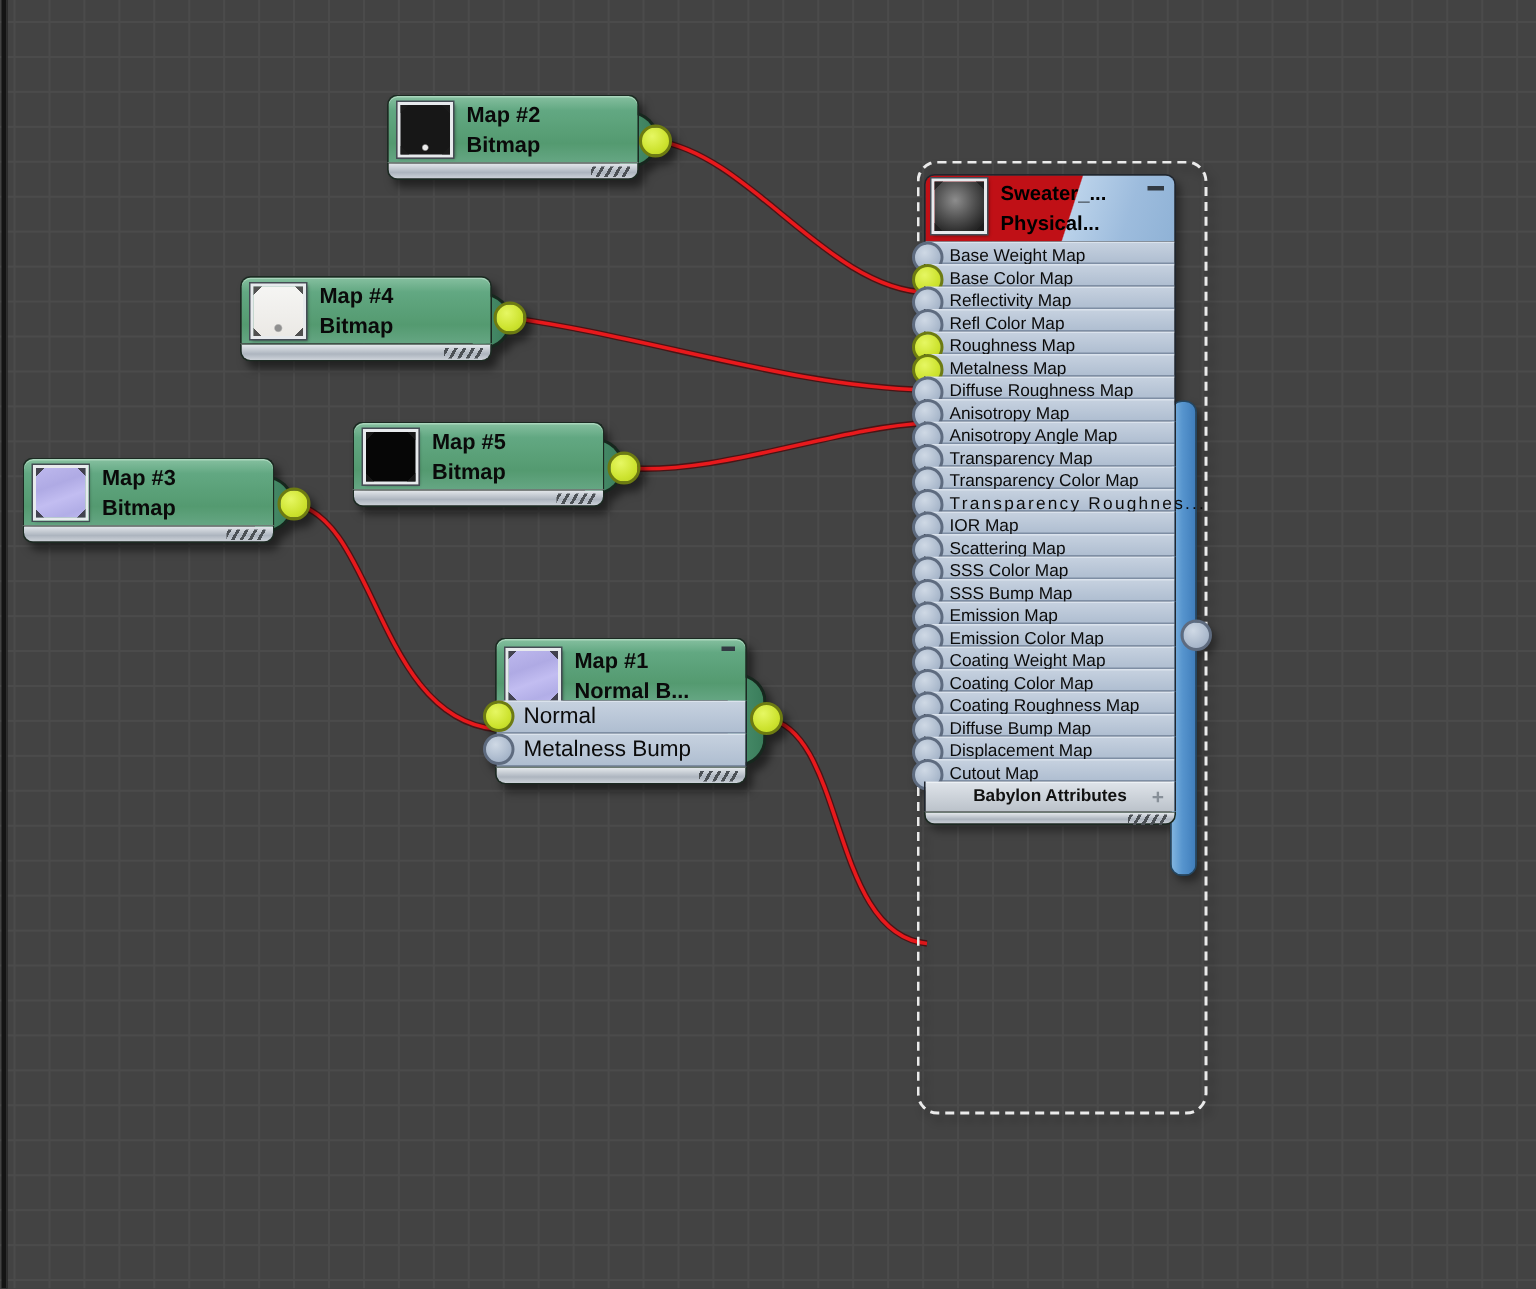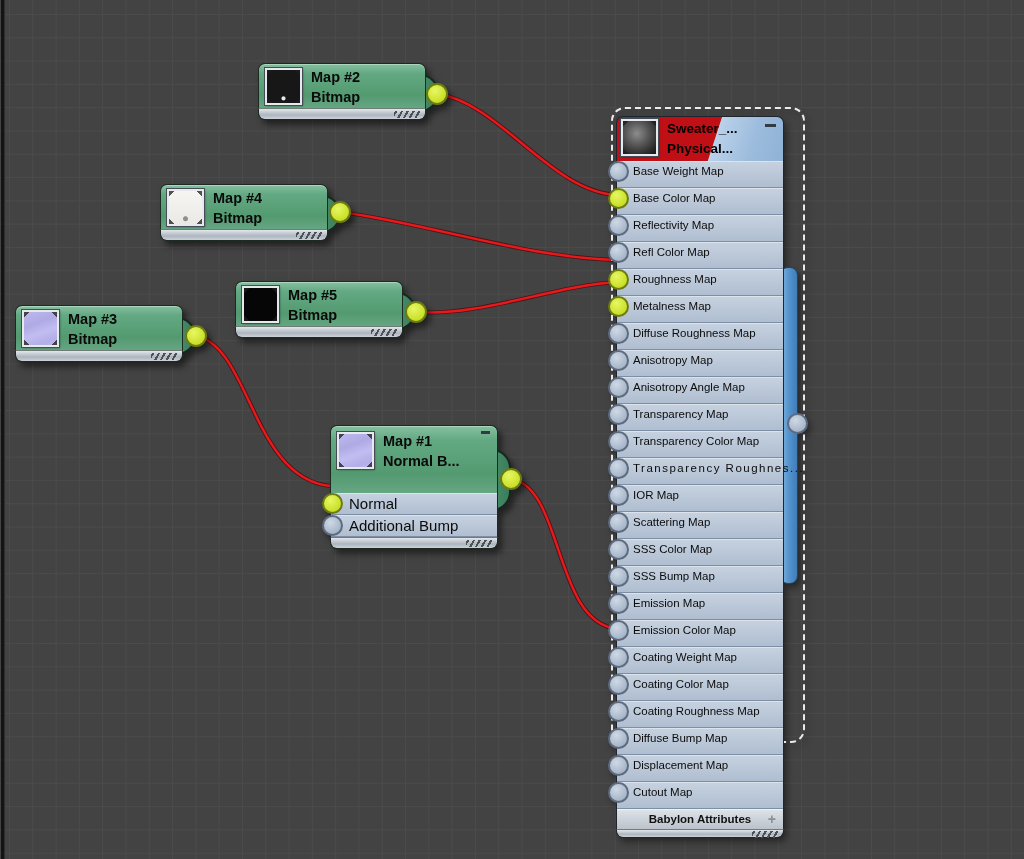--- a/index.html
+++ b/index.html
@@ -49,21 +49,21 @@
   
   .sock { position:absolute; border-radius:50%; }
   .sock.out { width:22px; height:22px; border:2px solid #6d7b12;
     background: radial-gradient(circle at 38% 32%, #e6f763, #cde32f 60%, #b8d020); }
   .sock.in { width:21px; height:21px; border:2px solid #5e6b7f;
     background: radial-gradient(circle at 38% 32%, #cfd9e5, #a7b6ca 70%, #94a4bb); }
   .connected > .sock.in, .sock.in.conn { border-color:#6d7b12;
     background: radial-gradient(circle at 38% 32%, #e6f763, #cde32f 60%, #b8d020); }
 
   
-  .row { position:relative; height:27px;
+  .row { position:relative; height:15px;
     background: linear-gradient(#c7d2e0,#aebdd0);
     border-left:1px solid #20262e; border-right:1px solid #20262e;
     box-shadow: inset 0 1px 0 #dbe3ed, inset 0 -1px 0 #7e8ea4;
     font-size:11.5px; color:#0b0b0b; line-height:21.7px; padding-left:16px;
     white-space:nowrap; overflow:visible; }
   .row .sock.in { left:-9px; top:0px; }
   .row--m1 { height:22px; font-size:15px; line-height:22px; padding-left:18px; }
   .mrows .row:nth-child(12) { letter-spacing:1.5px; }
 
   
@@ -167,37 +167,37 @@
       </div>
     </div>
     <div class="gstrip">
       <span class="grip"></span>
     </div>
     <span class="sock out" style="left:170px; top:20px;"></span>
   </div>
 
   <div class="gnode" style="left:330px; top:425px;">
     <div class="out-tab" style="top:24px; height:62px;"></div>
-    <div class="ghead" style="height:68px;text-decoration:underline;">
+    <div class="ghead" style="height:42px;text-decoration:underline;">
       <div class="thumb t-norm" style="top:6px;"></div>
       <div class="gtitles" style="top:5px;">
         <div>Map #1</div>
         <div>Normal B...</div>
       </div>
       <div class="minus" style="width:9px; top:5px;"></div>
     </div>
     <div class="m1rows">
 
     <div class="row row--m1 connected">
         <span class="sock in"></span>
         <span>Normal</span>
       </div>
         <div class="row row--m1">
         <span class="sock in"></span>
-        <span>Additional Bump</span>
+        <span>Metalness Bump</span>
       </div>
       </div>
     <div class="gstrip">
       <span class="grip"></span>
     </div>
     <span class="sock out" style="left:170px; top:43px;"></span>
   </div>
 
   <div class="mat-outer">
     <div class="side-bar"></div>

